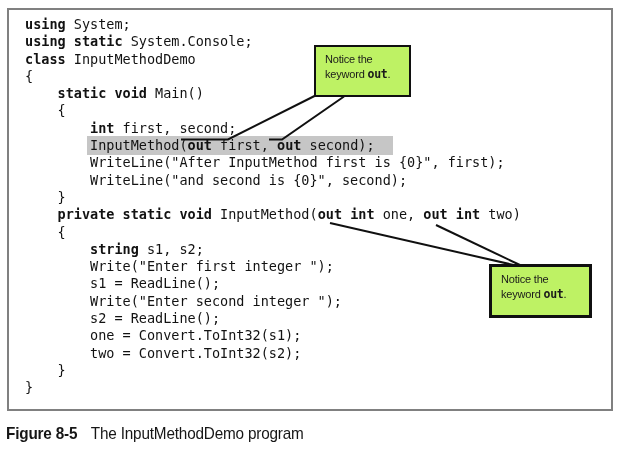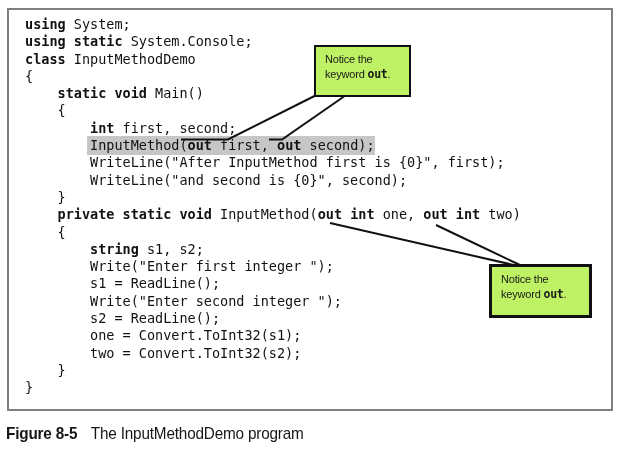--- a/index.html
+++ b/index.html
@@ -18,21 +18,21 @@
   }
   .code-listing{
     margin:0;padding:6px 0 0 16px;
     font-family:"DejaVu Sans Mono","Liberation Mono",monospace;
     font-size:13.5px;line-height:17.3px;
     color:#121212;
     white-space:pre;
   }
   .code-line{height:17.3px;}
   .code-line b{font-weight:bold;}
-  .hl{padding:1px 0 2px 3px;margin-left:-3px;}
+  .hl{padding:1px 18px 2px 3px;margin-left:-3px;}
   .callout{
     position:absolute;box-sizing:border-box;
     background:#bef264;
     border:2.5px solid #101010;
     font-family:"Liberation Sans",sans-serif;
     font-size:11px;line-height:14.5px;color:#1a1a1a;
     padding:5px 6px 4px 9px;
     letter-spacing:-0.2px;
     z-index:3;
   }

